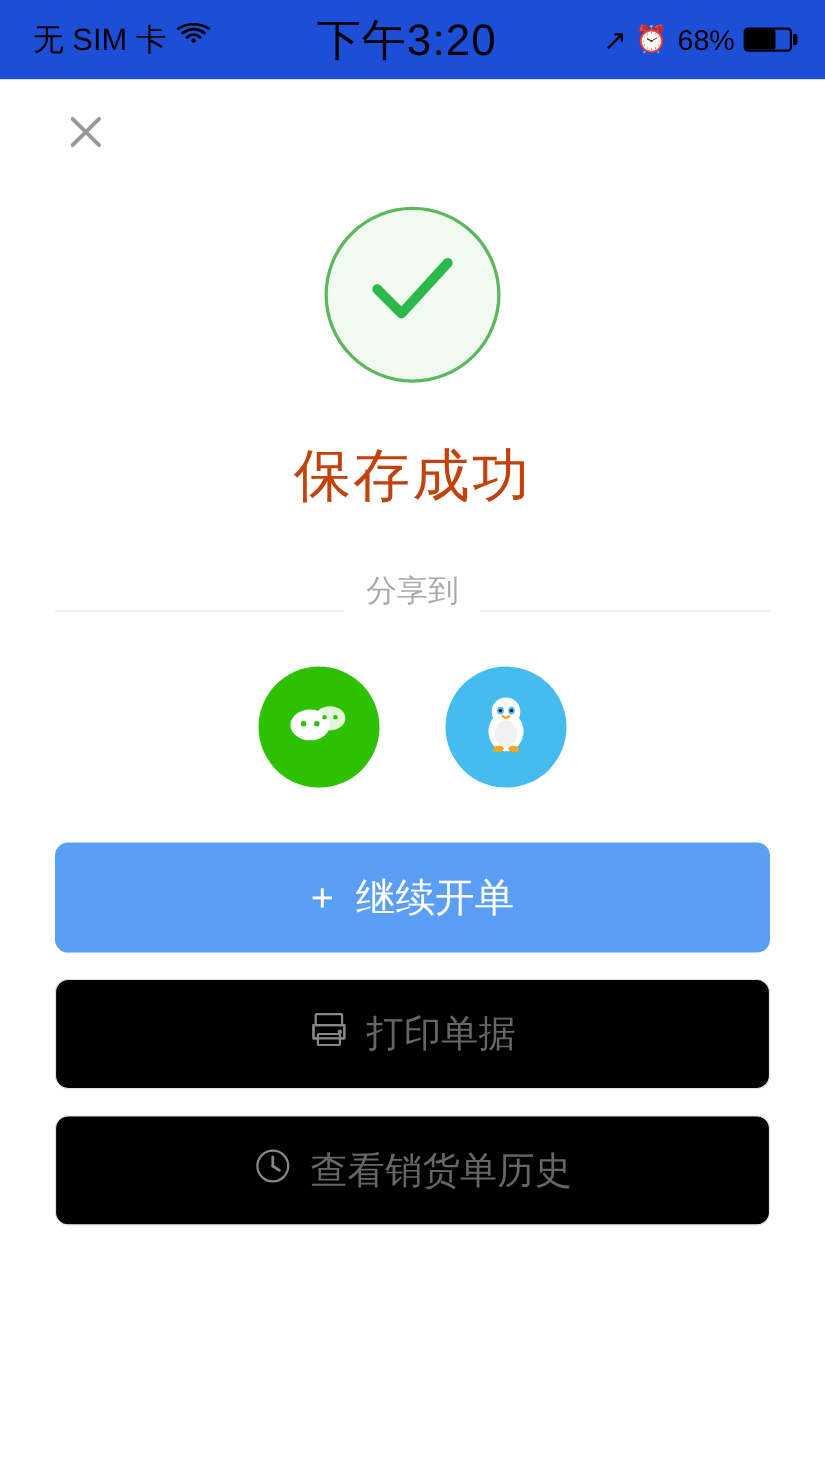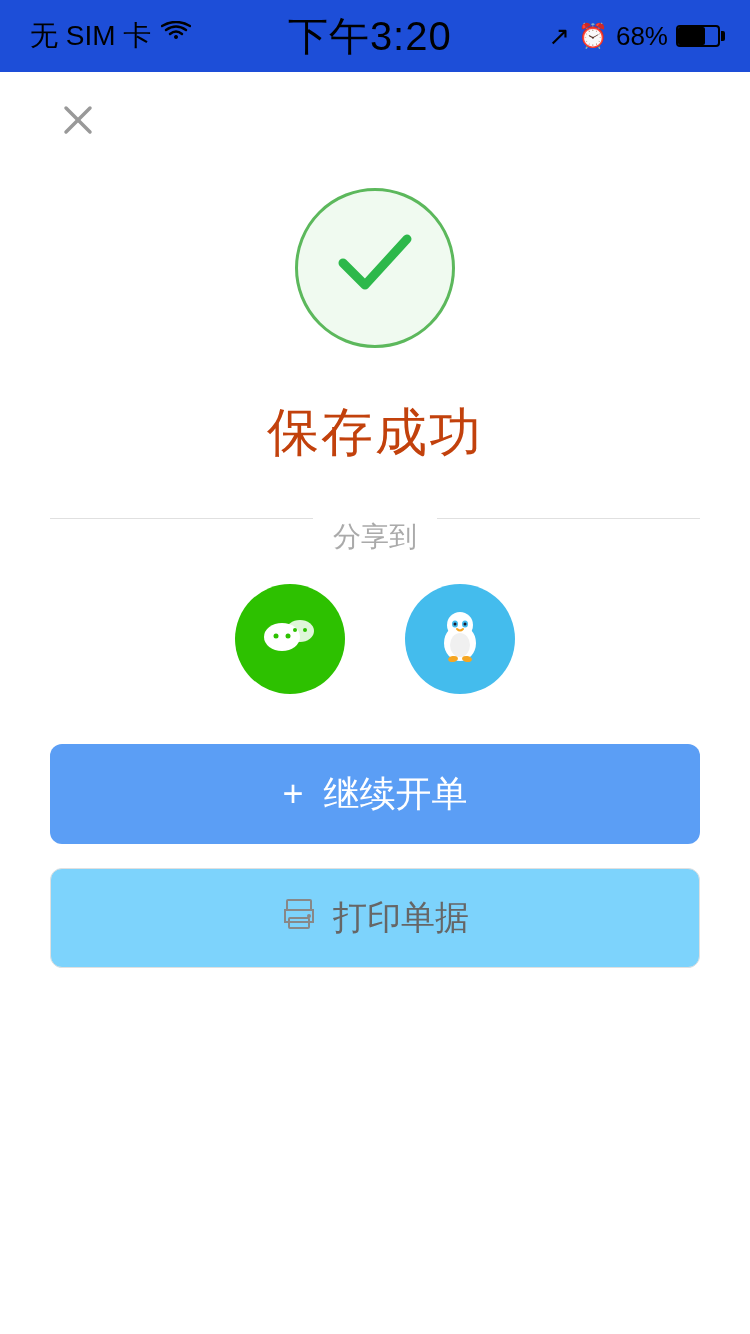--- a/index.html
+++ b/index.html
@@ -129,23 +129,23 @@
       letter-spacing: 2px;
     }
 
     
     .share-section {
       width: 100%;
       margin-bottom: 50px;
     }
     .share-divider {
       display: flex;
-      align-items: flex-start;
+      align-items: flex-end;
       gap: 20px;
-      margin-bottom: 28px;
+      margin-bottom: 50px;
     }
     .share-divider::before,
     .share-divider::after {
       content: '';
       flex: 1;
       height: 1px;
       background: #e0e0e0;
     }
     .share-label {
       font-size: 28px;
@@ -197,21 +197,21 @@
       cursor: pointer;
       border: none;
       outline: none;
     }
     .btn-primary {
       background: #5b9ef5;
       color: #fff;
       border: none;
     }
     .btn-secondary {
-      background: #7dd3fc;
+      background: #000000;
       color: #666;
       border: 1.5px solid #e0e0e0;
     }
   </style>
 </head>
 <body>
 
 <div class="status-bar">
   <div class="status-left">
     <span>无 SIM 卡</span>
@@ -314,15 +314,25 @@
           <rect x="8" y="22" width="20" height="10" rx="1" stroke="#888" stroke-width="2" fill="none"></rect>
           <path d="M8 14 L4 14 L4 26 L8 26" stroke="#888" stroke-width="2" fill="none"></path>
           <path d="M28 14 L32 14 L32 26 L28 26" stroke="#888" stroke-width="2" fill="none"></path>
           <rect x="4" y="14" width="28" height="12" rx="1" stroke="#888" stroke-width="2" fill="none"></rect>
           <circle cx="28" cy="20" r="2" fill="#888"></circle>
         </svg>
       </span>
       <span style="font-size:34px; color:#666;">打印单据</span>
     </button>
 
+    <button class="btn btn-secondary">
+      <span>
+        <svg width="36" height="36" viewBox="0 0 36 36" fill="none">
+          <circle cx="18" cy="18" r="14" stroke="#888" stroke-width="2" fill="none"></circle>
+          <line x1="18" y1="10" x2="18" y2="18" stroke="#888" stroke-width="2.5" stroke-linecap="round"></line>
+          <line x1="18" y1="18" x2="24" y2="22" stroke="#888" stroke-width="2.5" stroke-linecap="round"></line>
+        </svg>
+      </span>
+      <span style="font-size:34px; color:#666;">查看销货单历史</span>
+    </button>
   </div>
 
 </div>
 
 </body></html>

